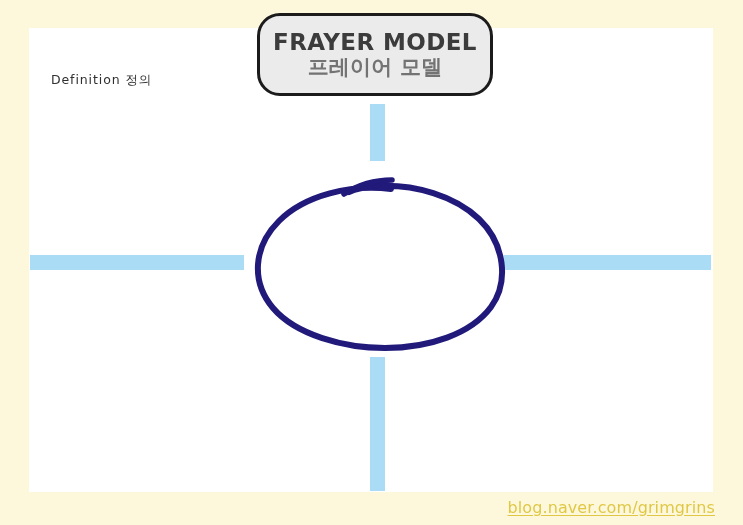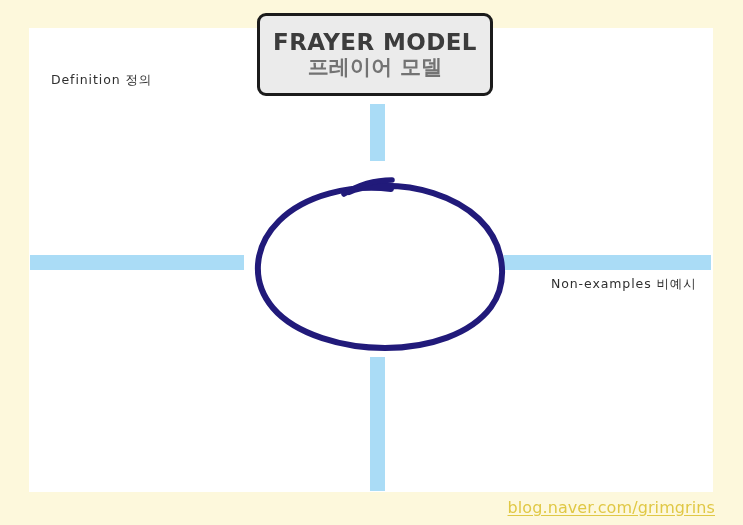--- a/index.html
+++ b/index.html
@@ -77,21 +77,21 @@
   
   #title-box {
     position: absolute;
     left: 257px;
     top: 13px;
     width: 236px;
     height: 83px;
     box-sizing: border-box;
     background: #ebebeb;
     border: 3px solid #1b1b1b;
-    border-radius: 9px;
+    border-radius: 23px;
     display: flex;
     flex-direction: column;
     align-items: center;
     justify-content: center;
     gap: 1px;
   }
   #title-en {
     font-family: "DejaVu Sans", "Liberation Sans", sans-serif;
     font-weight: bold;
     font-size: 23px;
@@ -167,17 +167,16 @@
 
   <div id="title-box">
     <div id="title-en">FRAYER MODEL</div>
     <div id="title-ko">프레이어 모델</div>
   </div>
 
   <div class="quad-label" id="label-definition">Definition 정의</div>
 
 
 
-  <div class="quad-label" id="label-nonexamples">Non-examples 비예시</div>
 
   <a id="footer-link" href="#">blog.naver.com/grimgrins</a>
 
 </div>
 
 </body></html>

